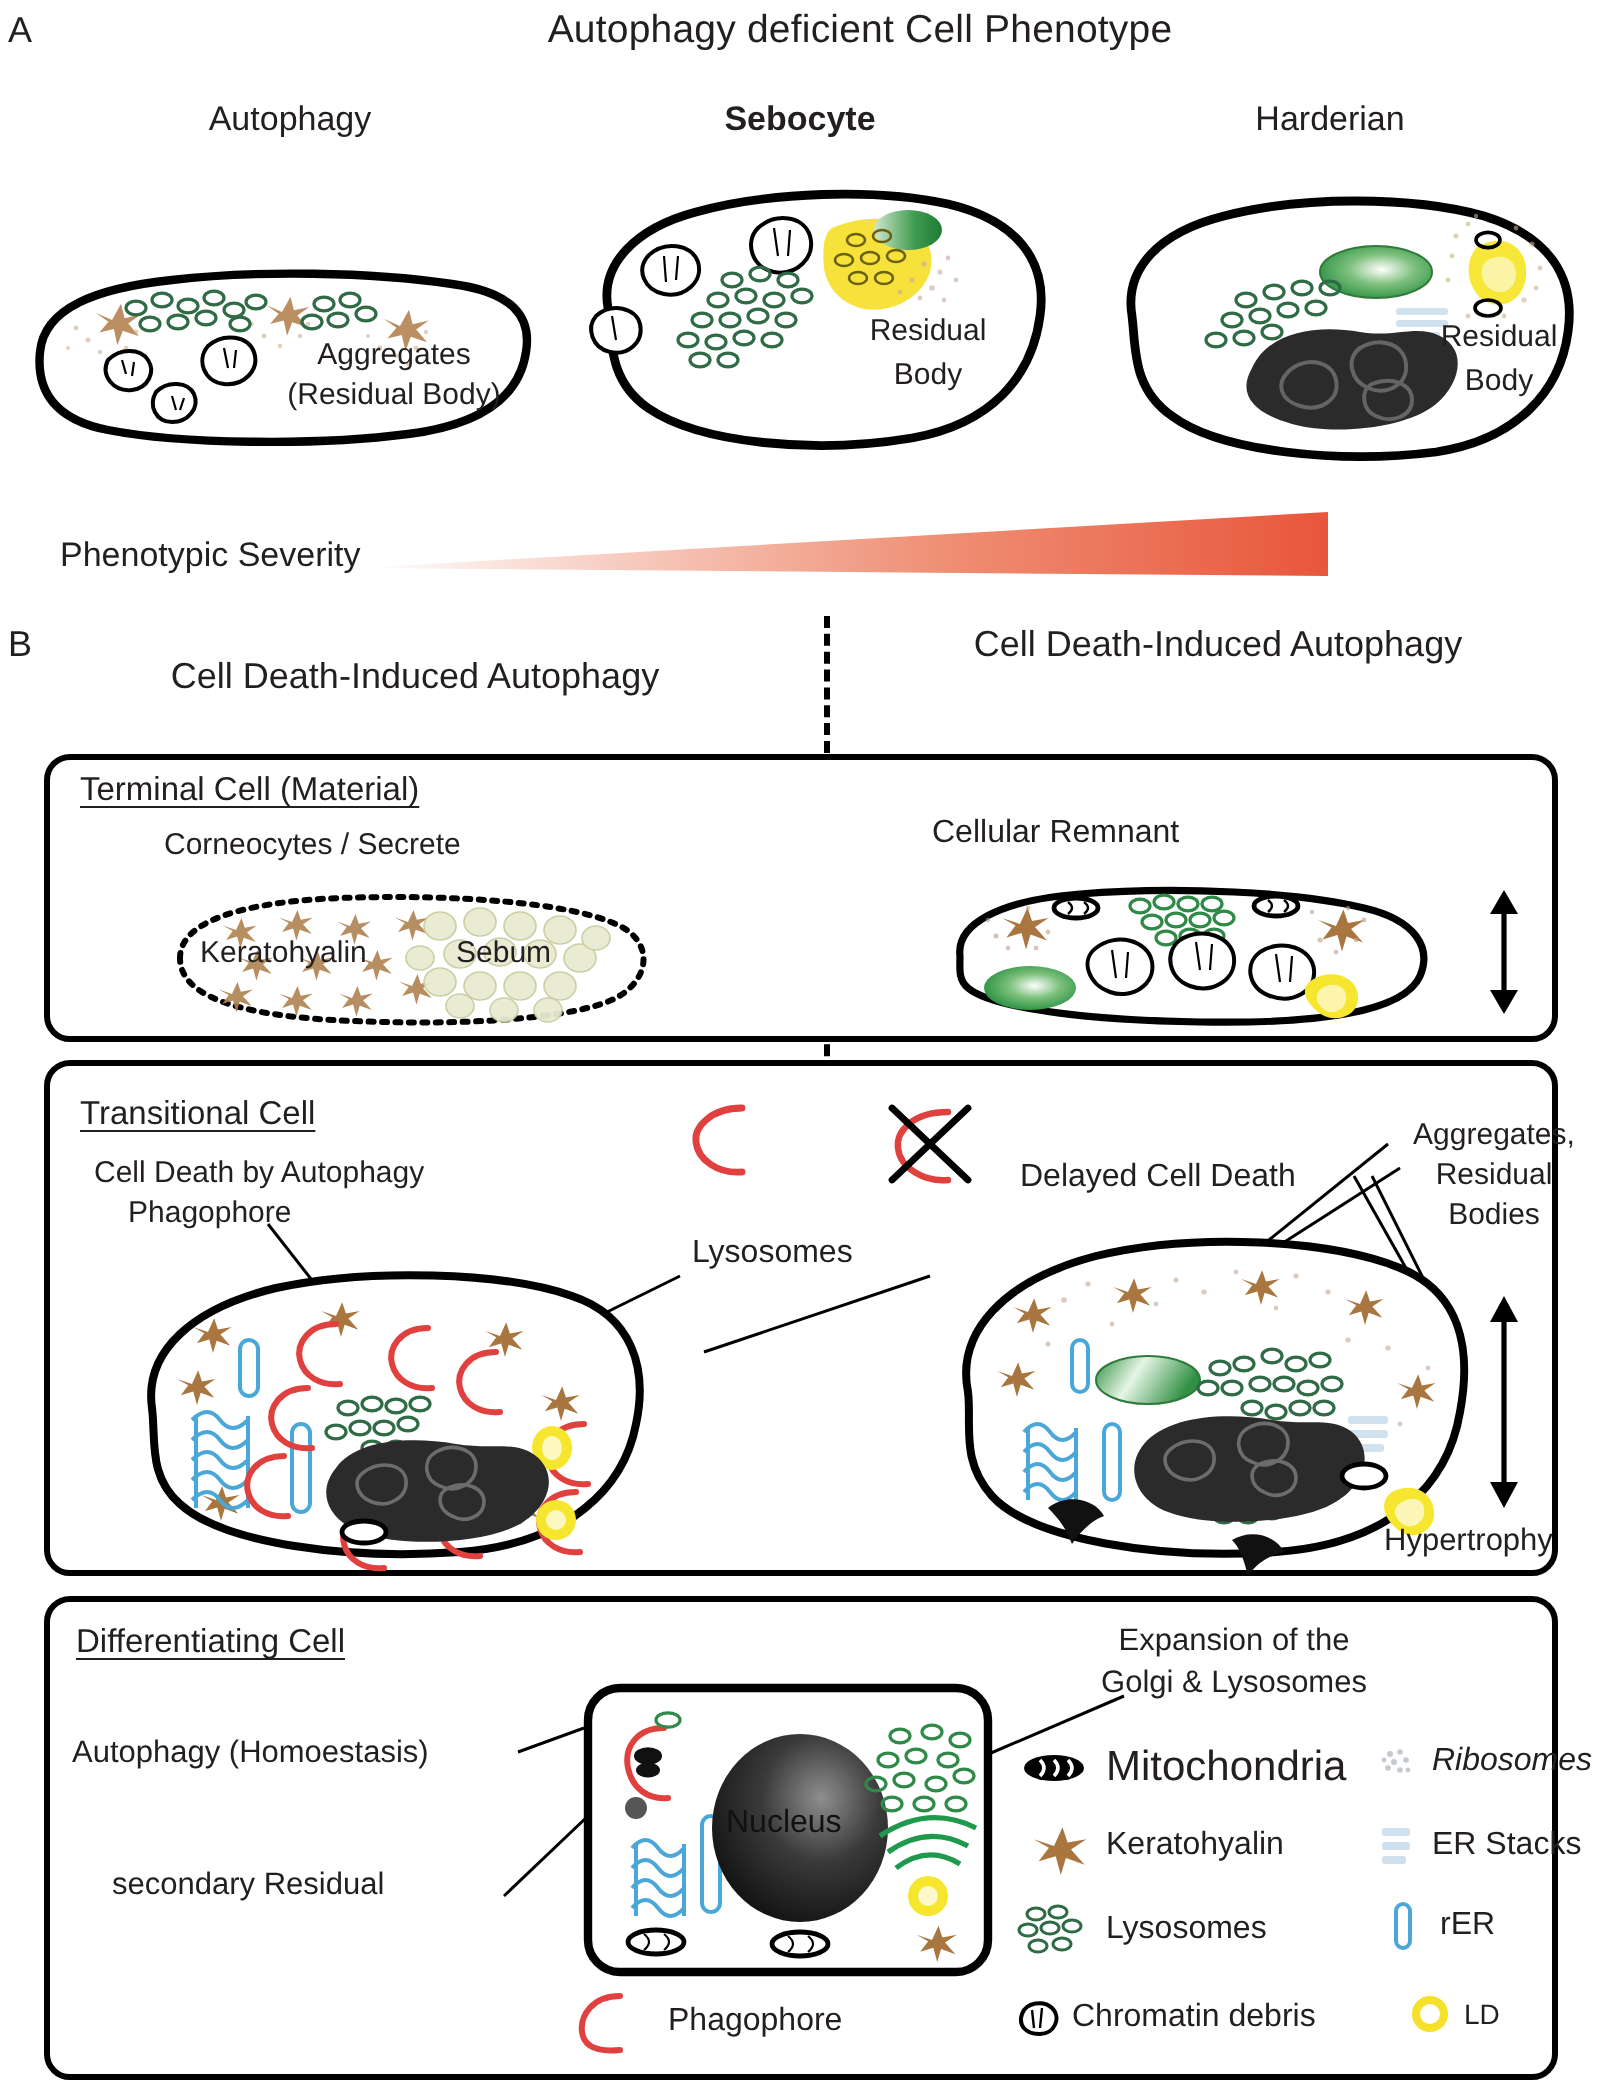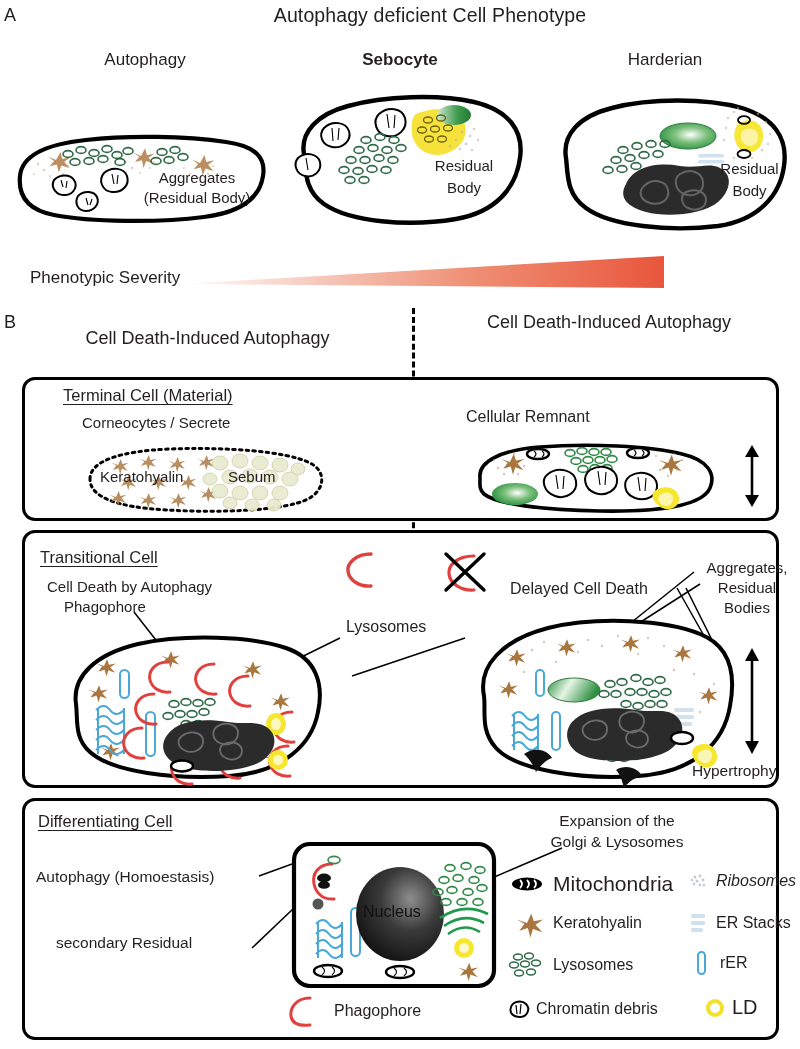--- a/index.html
+++ b/index.html
@@ -247,21 +247,21 @@
 
 <div class="abs sub ctr" style="left:30px;top:328px;width:355px;font-size:18px;">Cell Death-Induced Autophagy</div>
 
 <div class="abs ctr" style="left:420px;top:310px;width:378px;line-height:25px;">
   <div style="font-size:18px;">Cell Death-Induced Autophagy</div>
 </div>
 
 <div class="abs divider" style="left:412px;top:308px;height:470px;"></div>
 
 <div class="abs panelbox" style="left:22px;top:377px;width:757px;height:144px;"></div>
-<div class="abs lbl underline" style="left:40px;top:386px;font-size:16.5px;margin-left:23px;">Terminal Cell (Material)</div>
+<div class="abs lbl underline" style="left:40px;top:386px;font-size:16.5px;">Terminal Cell (Material)</div>
 <div class="abs lbl" style="left:82px;top:414px;font-size:15px;">Corneocytes / Secrete</div>
 
 <div class="abs" style="left:80px;top:443px;">
   <svg width="250" height="72" viewBox="0 0 250 72">
     <path d="M10 36 C10 18 40 8 90 6 C146 4 206 8 230 20 C246 28 246 46 228 56
              C204 68 140 70 86 67 C36 64 10 54 10 36 Z" fill="#fff" stroke="#000" stroke-width="3" stroke-dasharray="2.5 4.2" stroke-linecap="round"></path>
     <g fill="#b08250" opacity="0.9">
       <g transform="translate(38,22) scale(0.55)">
           <path d="M0 0 L5 -11 L8 -2 L19 -4 L10 2 L18 11 L7 7 L4 17 L1 6 L-9 9 L-3 1 L-12 -4 Z"></path>
         </g>
@@ -807,21 +807,21 @@
   <span class="lbl" style="font-size:16px;">Chromatin debris</span>
 </div>
 
 <div class="abs" style="left:704px;top:996px;display:flex;align-items:center;gap:6px;">
   <span>
     <svg width="22" height="22" viewBox="0 0 22 22">
       <circle cx="11" cy="11" r="9" fill="#f5e02a"></circle>
       <circle cx="11" cy="11" r="5" fill="#fff"></circle>
     </svg>
   </span>
-  <span class="lbl" style="font-size:20px;">LD</span>
+  <span class="lbl" style="font-size:14px;">LD</span>
 </div>
 
 <div class="abs" style="left:288px;top:994px;display:flex;align-items:center;gap:14px;">
   <span>
     <svg width="32" height="34" viewBox="0 0 32 34">
       <path d="M22 4 C8 4 2 14 3 22 C4 30 12 32 22 31" fill="none" stroke="#e0413f" stroke-width="3" stroke-linecap="round"></path>
     </svg>
   </span>
   <span class="lbl" style="font-size:16px;">Phagophore</span>
 </div>

